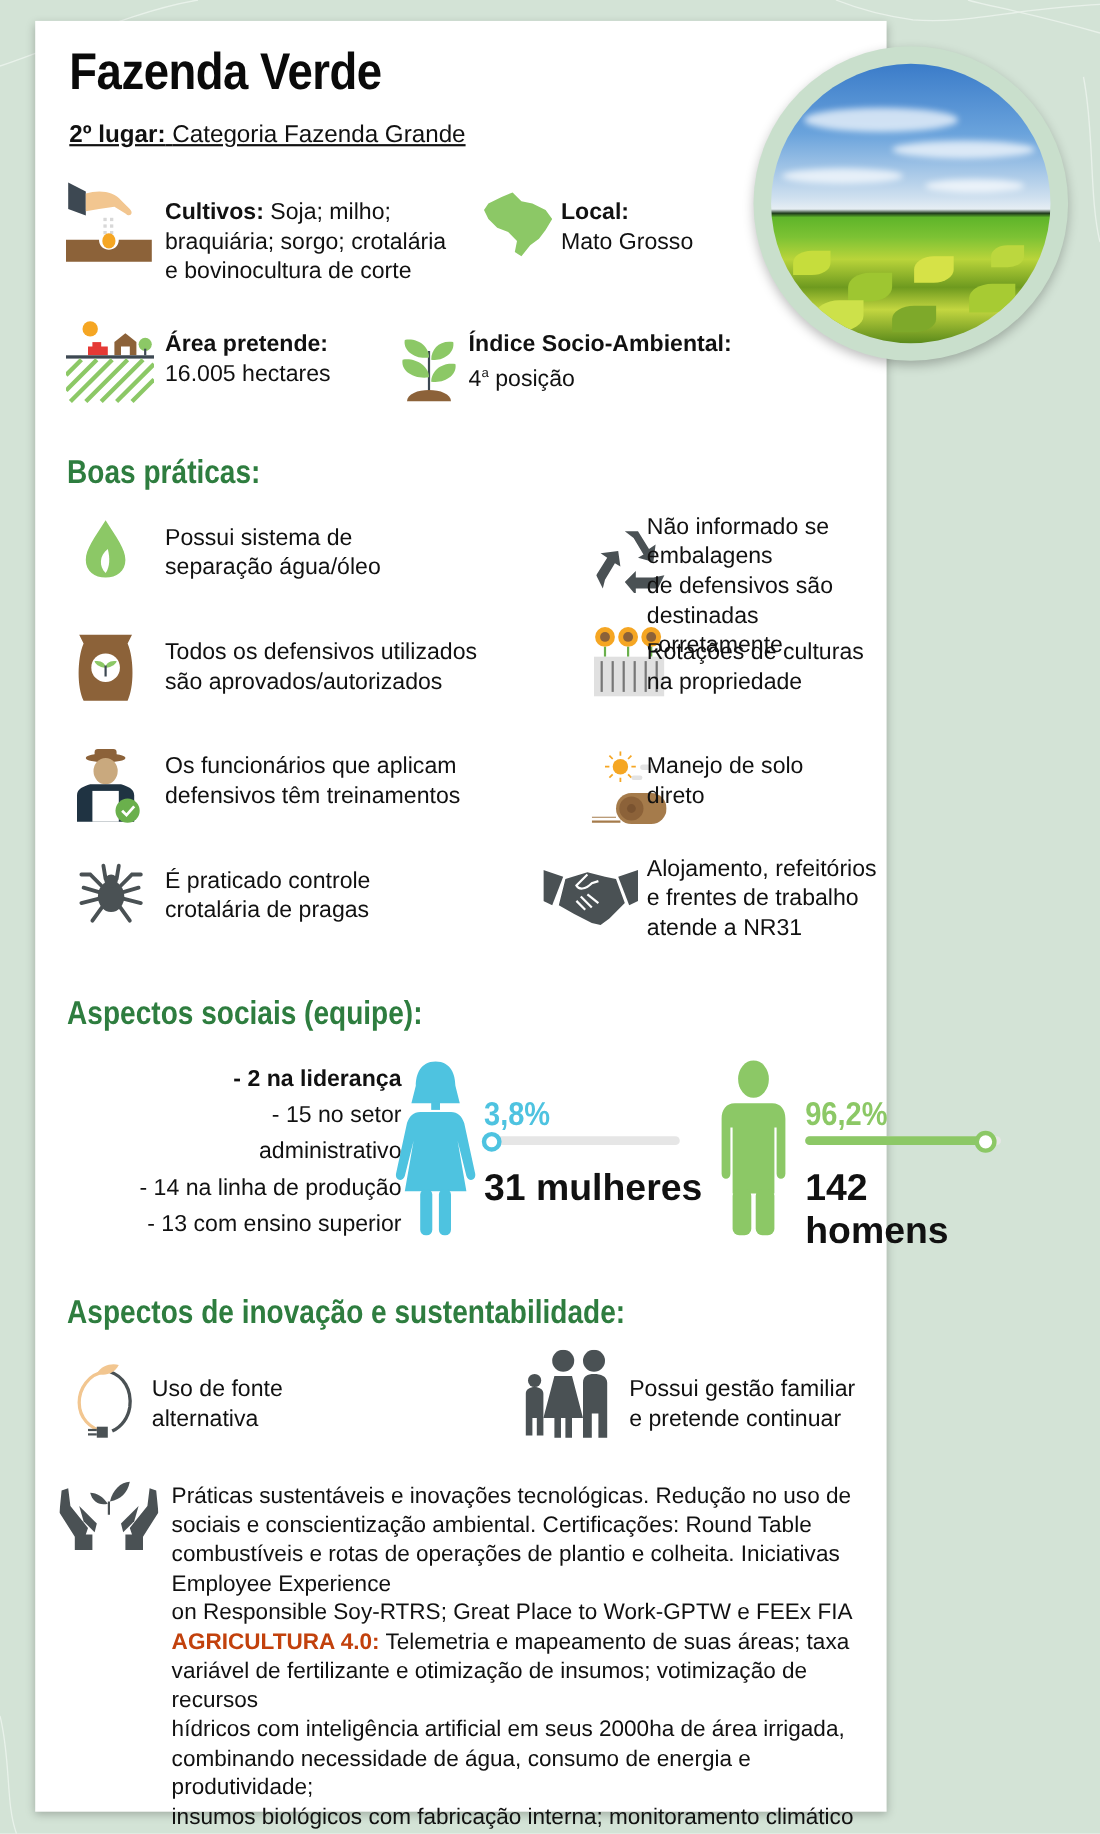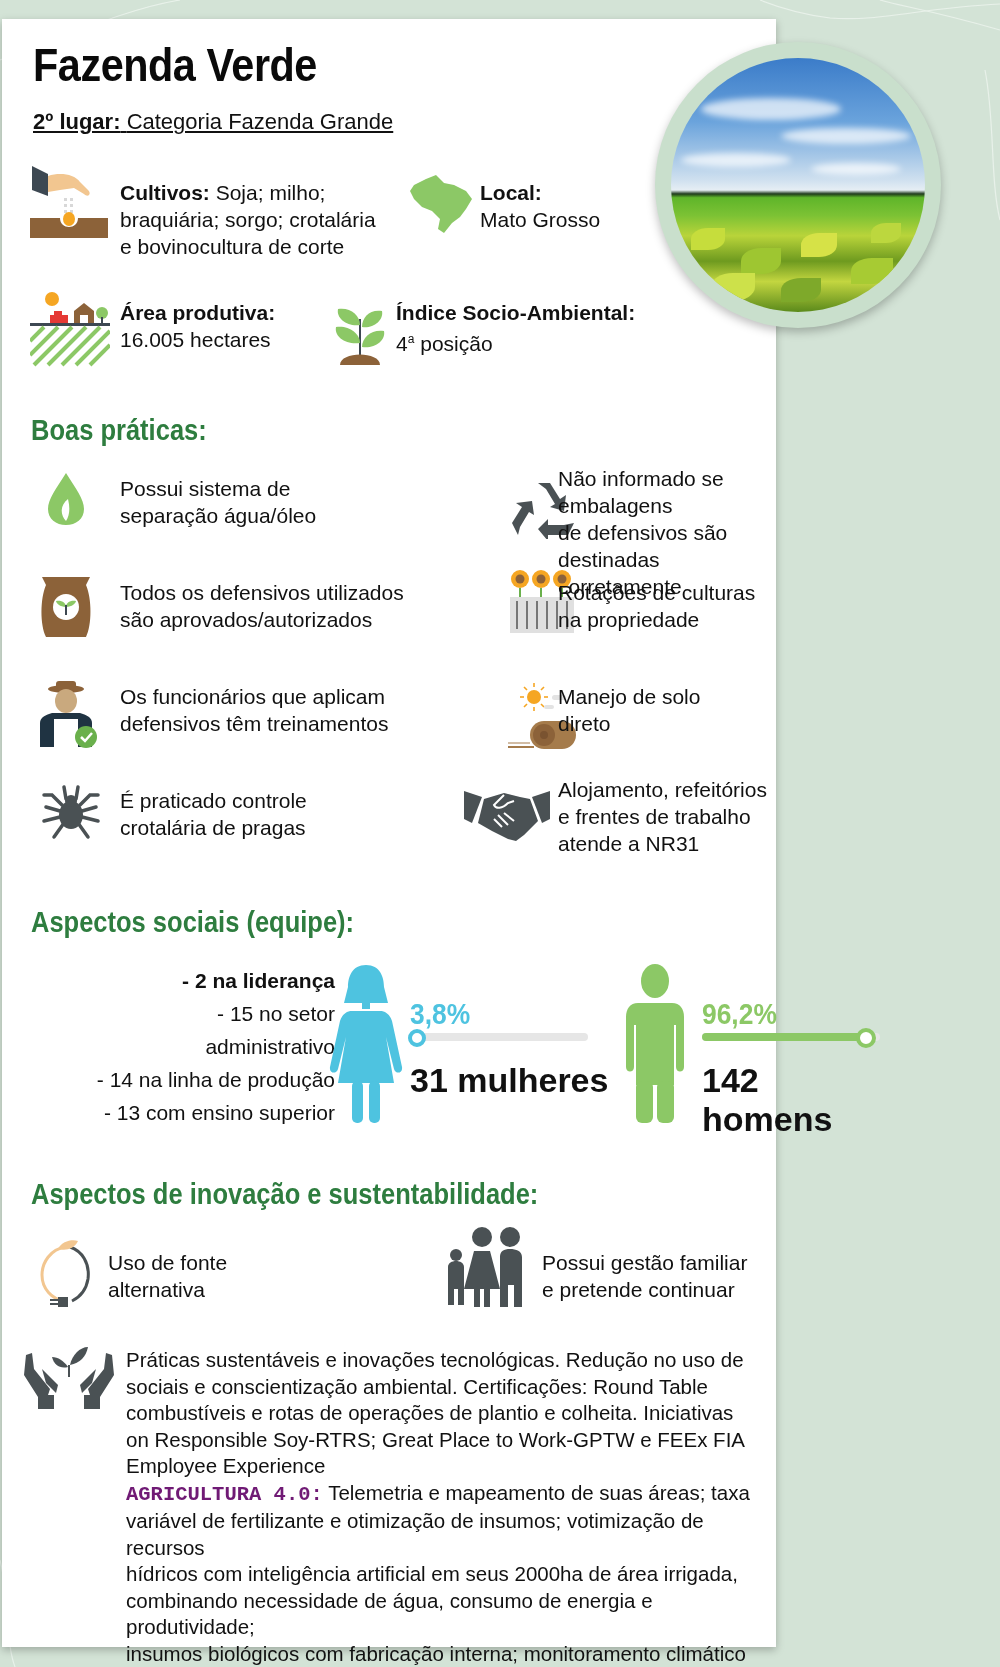--- a/index.html
+++ b/index.html
@@ -5,21 +5,21 @@
   * { box-sizing: border-box; margin: 0; padding: 0; }
   html, body { width: 1000px; height: 1667px; overflow: hidden; }
   body {
     background: #d3e3d6;
     font-family: "Liberation Sans", sans-serif;
     color: #111;
     position: relative;
   }
   .bg-lines { position: absolute; inset: 0; pointer-events: none; }
   .card {
-    position: absolute; left: 2px; top: 19px; width: 774px; height: 1628px;
+    position: absolute; left: 32px; top: 19px; width: 774px; height: 1628px;
     background: #fff;
     box-shadow: 0 3px 8px rgba(0,0,0,0.25);
   }
   .abs { position: absolute; }
   .title {
     left: 31px; top: 18px; font-size: 47px; font-weight: bold; letter-spacing: -0.5px;
     transform: scaleX(0.88); transform-origin: left top; color: #0a0a0a;
   }
   .subtitle { left: 31px; top: 90px; font-size: 22px; text-decoration: underline; }
   .subtitle b { font-weight: bold; }
@@ -41,21 +41,21 @@
     background: linear-gradient(180deg, #3b7cc9 0%, #6aa3dc 25%, #cfe0ef 48%, #e6eef4 52%, #1f3a1c 53.5%, #5fb52a 55%, #7cc234 62%, #b9d43a 70%, #6e9a1f 80%, #c3d640 88%, #5b8a1b 100%);
   }
   .cloud { position: absolute; background: rgba(255,255,255,0.7); border-radius: 50%; filter: blur(3px); }
   .leaf { position: absolute; border-radius: 50% 0; }
   .stats-text { font-size: 21px; line-height: 33px; text-align: right; }
   .pct { font-size: 30px; font-weight: bold; transform: scaleX(0.88); transform-origin: left top; }
   .count { font-size: 34px; font-weight: bold; }
   .bar-track { height: 8px; border-radius: 4px; background: #e6e6e6; }
   .innov-text { font-size: 21px; line-height: 27px; }
   .para { font-size: 20.5px; line-height: 26.5px; }
-  .para .green { color: #701a75; font-weight: bold; font-family: Liberation Mono, monospace; }
+  .para .green { color: #c2410c; font-weight: bold; }
 </style>
 </head>
 <body>
 
 <svg class="bg-lines" width="1000" height="1667">
   <g fill="none" stroke="#eef5ef" stroke-width="1.2" opacity="0.8">
     <path d="M0 60 C 60 40, 120 10, 180 0"></path>
     <path d="M760 0 C 780 8, 800 14, 830 18 C 880 22, 920 8, 1000 4"></path>
     <path d="M880 0 C 900 6, 930 10, 1000 30"></path>
     <path d="M985 70 C 995 120, 990 180, 1000 220"></path>
@@ -128,21 +128,21 @@
       <line x1="0" y1="50" x2="14" y2="36"></line>
         <line x1="0" y1="64" x2="28" y2="36"></line>
         <line x1="4" y1="74" x2="42" y2="36"></line>
       <line x1="18" y1="74" x2="56" y2="36"></line>
         <line x1="32" y1="74" x2="70" y2="36"></line>
         <line x1="46" y1="74" x2="80" y2="40"></line>
         <line x1="60" y1="74" x2="80" y2="54"></line>
     </g>
   </svg>
   <div class="abs info-text" style="left:118px;top:280px">
-    <div><b>Área produtiva:</b></div>
+    <div><b>Área pretende:</b></div>
     <div>16.005 hectares</div>
   </div>
 
   <svg class="abs" style="left:330px;top:280px" width="58" height="66">
     <line x1="28" y1="20" x2="28" y2="56" stroke="#3d4852" stroke-width="2"></line>
     <path d="M28 26 C 16 28, 4 20, 6 10 C 18 8, 28 16, 28 26 Z" fill="#8cc866"></path>
     <path d="M30 28 C 40 30, 52 22, 50 12 C 38 10, 30 18, 30 28 Z" fill="#8cc866"></path>
     <path d="M28 44 C 14 46, 2 38, 4 28 C 16 26, 28 34, 28 44 Z" fill="#8cc866"></path>
     <path d="M30 48 C 42 50, 54 42, 52 32 C 40 30, 30 38, 30 48 Z" fill="#8cc866"></path>
     <path d="M8 66 C 8 52, 48 52, 48 66 Z" fill="#8c6239"></path>
@@ -370,22 +370,22 @@
       <path d="M44 28 C 40 22, 34 18, 28 18 C 30 26, 36 30, 44 28 Z"></path>
       <path d="M46 26 C 48 16, 56 8, 64 8 C 62 18, 56 24, 46 26 Z"></path>
     </g>
     <line x1="45" y1="26" x2="45" y2="38" stroke="#4a5154" stroke-width="2"></line>
   </svg>
 
   <div class="abs para" style="left:124px;top:1328px">
     <div>Práticas sustentáveis e inovações tecnológicas. Redução no uso de</div>
     <div>sociais e conscientização ambiental. Certificações: Round Table</div>
     <div>combustíveis e rotas de operações de plantio e colheita. Iniciativas</div>
+    <div>Employee Experience</div>
     <div>on Responsible Soy-RTRS; Great Place to Work-GPTW e FEEx FIA</div>
-    <div>Employee Experience</div>
     <div><span class="green">AGRICULTURA 4.0:</span><span> Telemetria e mapeamento de suas áreas; taxa</span></div>
     <div>variável de fertilizante e otimização de insumos; votimização de recursos</div>
     <div>hídricos com inteligência artificial em seus 2000ha de área irrigada,</div>
     <div>combinando necessidade de água, consumo de energia e produtividade;</div>
     <div>insumos biológicos com fabricação interna; monitoramento climático</div>
   </div>
 
 </div>
 
 </body></html>

